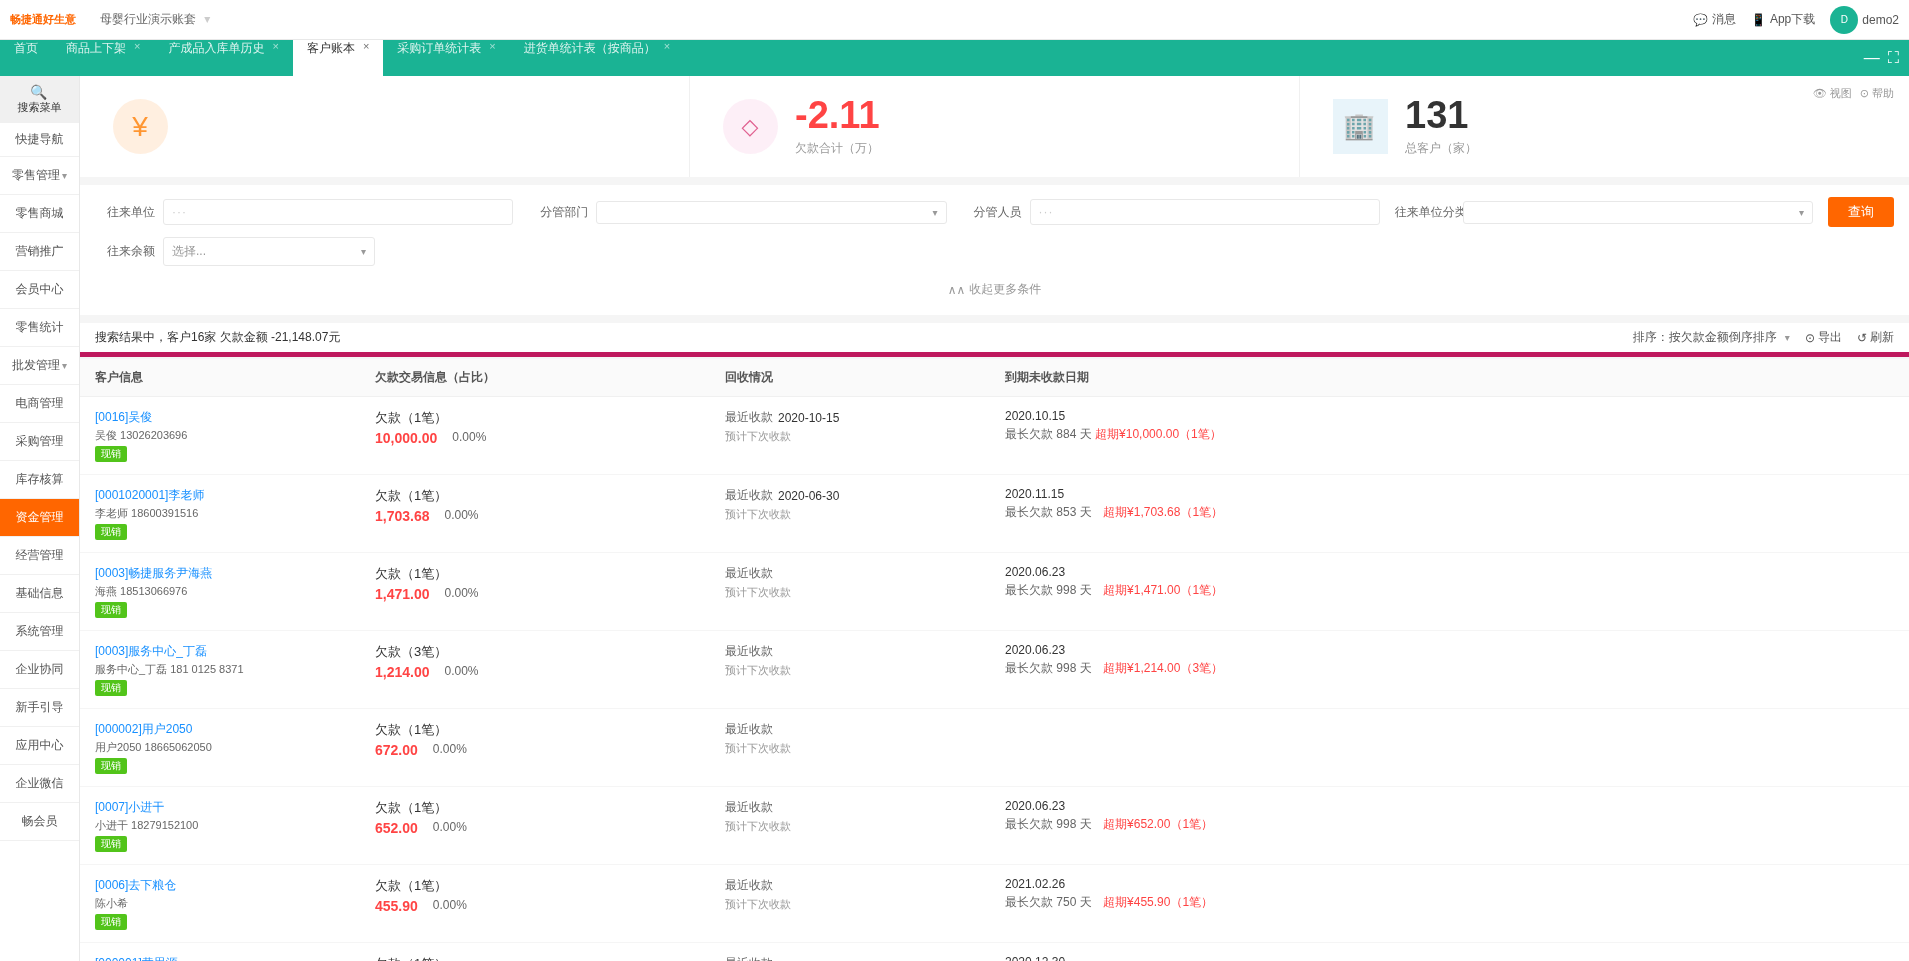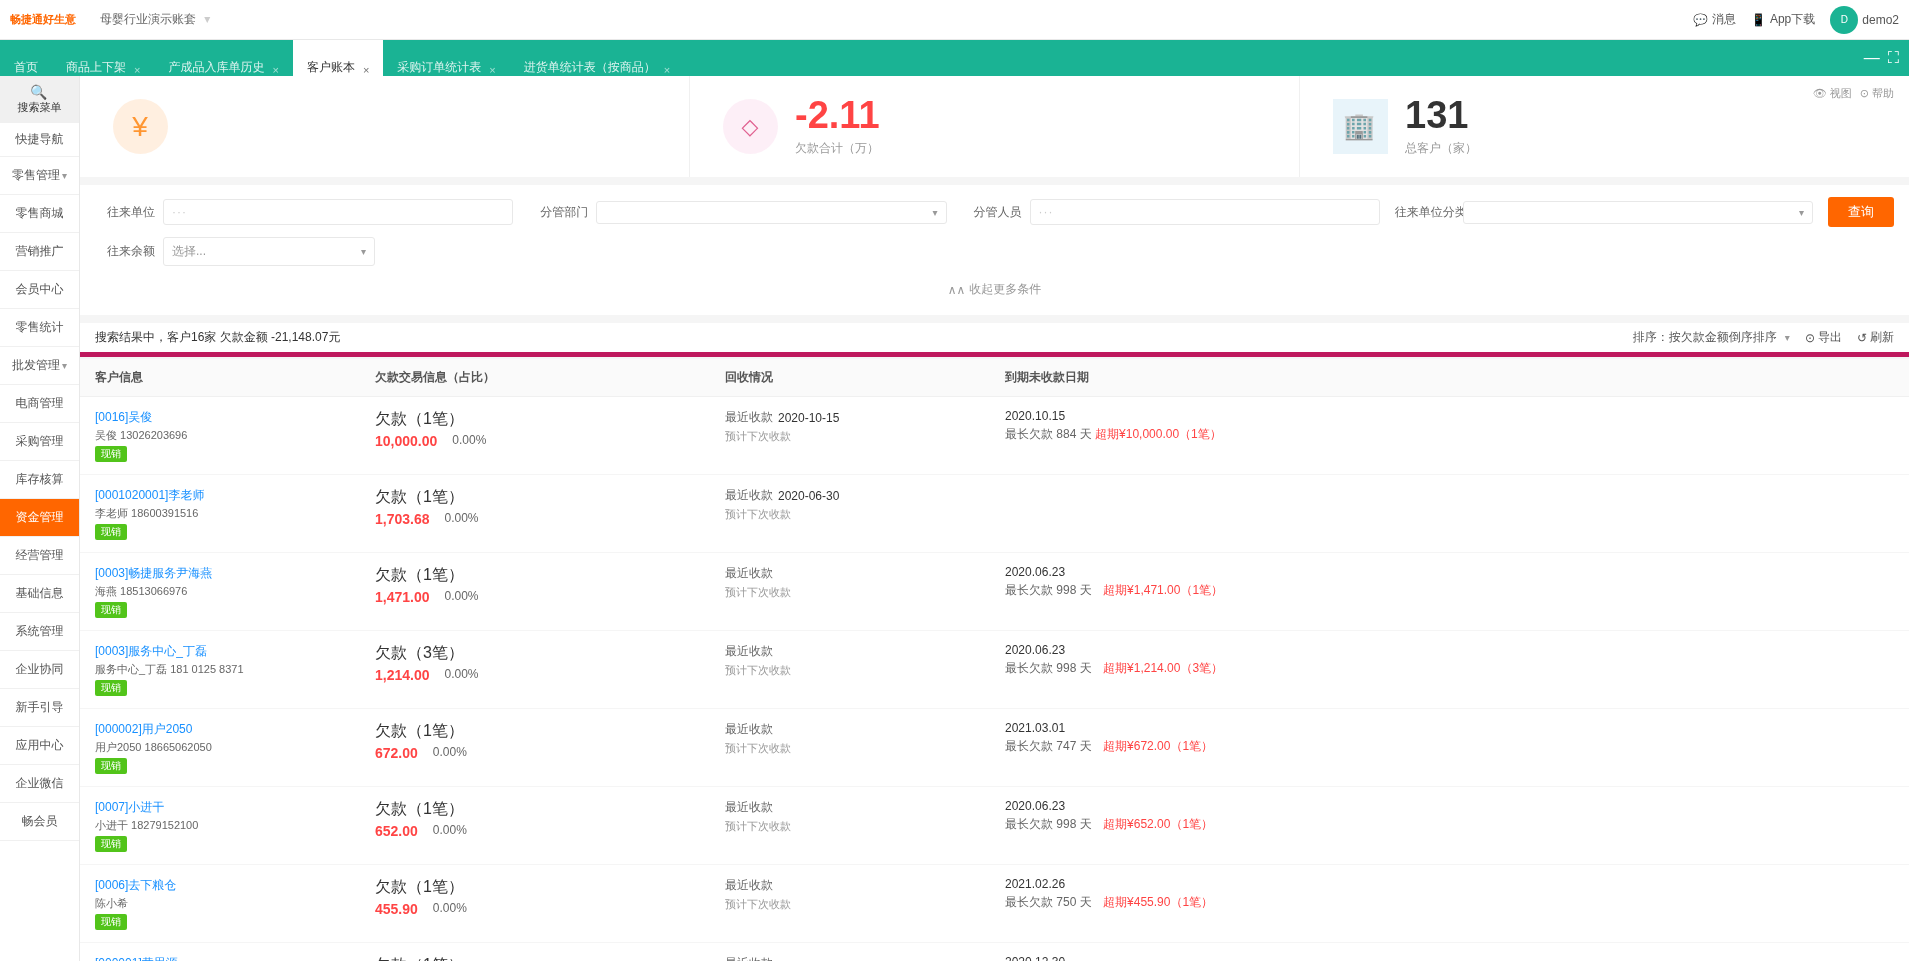--- a/index.html
+++ b/index.html
@@ -9,21 +9,21 @@
     .top-bar { display: flex; align-items: center; background: #fff; height: 40px; border-bottom: 1px solid #e8e8e8; padding: 0 10px; }
     .logo-area { display: flex; align-items: center; width: 80px; }
     .logo-text { color: #ff6600; font-size: 13px; font-weight: bold; }
     .store-name { flex: 1; color: #666; font-size: 12px; padding: 0 10px; }
     .top-right { display: flex; align-items: center; gap: 15px; margin-left: auto; }
     .top-icon-btn { display: flex; align-items: center; gap: 4px; cursor: pointer; color: #555; font-size: 12px; }
     .avatar { width: 28px; height: 28px; border-radius: 50%; background: #ccc; display: flex; align-items: center; justify-content: center; }
     
     
     .tab-bar { display: flex; align-items: center; background: #1ab394; height: 36px; padding: 0; overflow: hidden; }
-    .tab { display: flex; align-items: flex-end; padding: 0 14px; height: 100%; cursor: pointer; color: rgba(255,255,255,0.85); font-size: 12px; white-space: nowrap; gap: 4px; }
+    .tab { display: flex; align-items: flex-start; padding: 0 14px; height: 100%; cursor: pointer; color: rgba(255,255,255,0.85); font-size: 12px; white-space: nowrap; gap: 4px; }
     .tab.home { background: transparent; }
     .tab.active { background: #fff; color: #333; }
     .tab .close-x { color: inherit; opacity: 0.7; font-size: 11px; margin-left: 4px; }
     .tab-spacer { flex: 1; }
     .tab-actions { display: flex; align-items: center; padding: 0 10px; gap: 8px; }
     .tab-action-btn { color: #fff; cursor: pointer; font-size: 16px; }
     
     
     .main-layout { display: flex; height: calc(100vh - 76px); }
     
@@ -79,21 +79,21 @@
     .col-overdue { flex: 1; }
     
     .table-row { display: flex; align-items: flex-start; padding: 12px 15px; border-bottom: 1px solid #f5f5f5; background: #fff; }
     
     .customer-info { flex: 0 0 280px; }
     .customer-name { color: #1890ff; cursor: pointer; font-size: 12px; }
     .customer-phone { color: #666; font-size: 11px; margin-top: 2px; }
     .customer-tag { display: inline-block; background: #52c41a; color: #fff; padding: 1px 6px; border-radius: 2px; font-size: 10px; margin-top: 3px; }
     
     .debt-info { flex: 0 0 350px; }
-    .debt-count { color: #333; font-size: 16px; }
+    .debt-count { color: #333; font-size: 13px; }
     .debt-amount { color: #ff4444; font-size: 14px; font-weight: bold; margin-top: 3px; }
     .debt-percent { color: #666; font-size: 12px; margin-left: 15px; }
     .debt-row { display: flex; align-items: center; }
     
     .recovery-info { flex: 0 0 280px; }
     .recovery-label { color: #666; font-size: 12px; }
     .recovery-date { color: #333; font-size: 12px; }
     .recovery-next { color: #999; font-size: 11px; margin-top: 3px; }
     .recovery-row { display: flex; gap: 5px; align-items: center; }
     
@@ -355,20 +355,27 @@
             <div class="debt-percent">0.00%</div>
           </div>
         </div>
         <div class="recovery-info col-recovery">
           <div class="recovery-row">
             <span class="recovery-label">最近收款</span>
             <span class="recovery-date">2020-06-30</span>
           </div>
           <div class="recovery-next">预计下次收款</div>
         </div>
+        <div class="overdue-info col-overdue">
+          <div class="overdue-date">2020.11.15</div>
+          <div class="overdue-days">
+            <span>最长欠款 853 天</span>
+            <span class="overdue-link" style="margin-left:8px;">超期¥1,703.68（1笔）</span>
+          </div>
+        </div>
       </div>
 
       <div class="table-row">
         <div class="customer-info col-customer">
           <div class="customer-name">[0003]畅捷服务尹海燕</div>
           <div class="customer-phone">海燕  18513066976</div>
           <span class="customer-tag">现销</span>
         </div>
         <div class="debt-info col-debt">
           <div class="debt-count">欠款（1笔）</div>
@@ -432,27 +439,20 @@
             <div class="debt-amount">672.00</div>
             <div class="debt-percent">0.00%</div>
           </div>
         </div>
         <div class="recovery-info col-recovery">
           <div class="recovery-row">
             <span class="recovery-label">最近收款</span>
           </div>
           <div class="recovery-next">预计下次收款</div>
         </div>
-        <div class="overdue-info col-overdue">
-          <div class="overdue-date">2021.03.01</div>
-          <div class="overdue-days">
-            <span>最长欠款 747 天</span>
-            <span class="overdue-link" style="margin-left:8px;">超期¥672.00（1笔）</span>
-          </div>
-        </div>
       </div>
 
       <div class="table-row">
         <div class="customer-info col-customer">
           <div class="customer-name">[0007]小进干</div>
           <div class="customer-phone">小进干  18279152100</div>
           <span class="customer-tag">现销</span>
         </div>
         <div class="debt-info col-debt">
           <div class="debt-count">欠款（1笔）</div>

